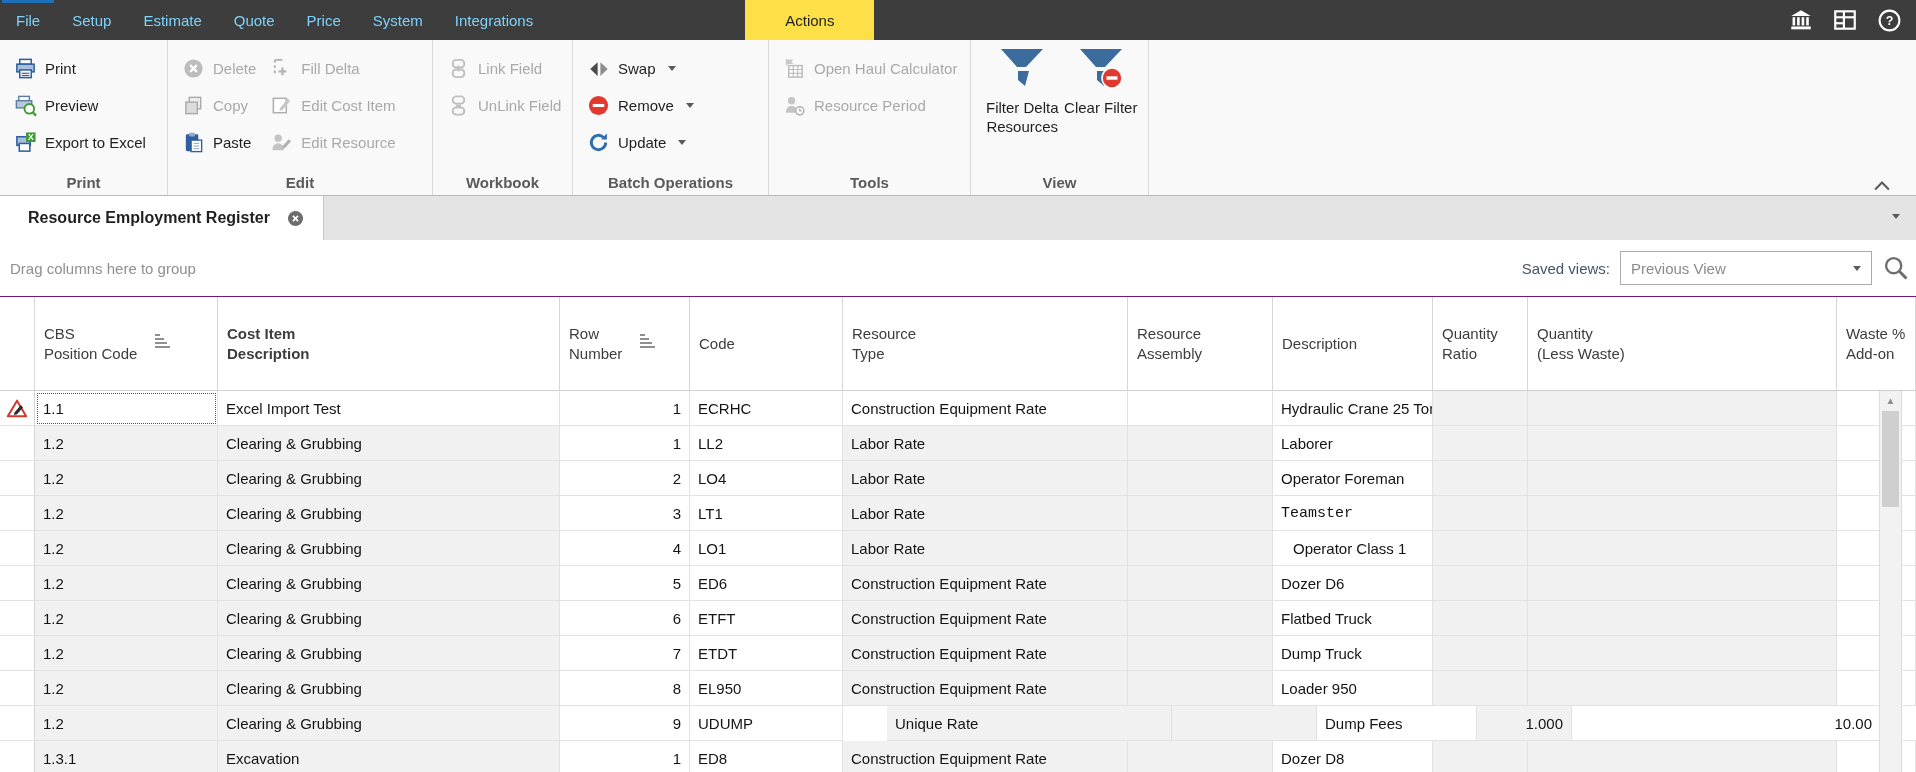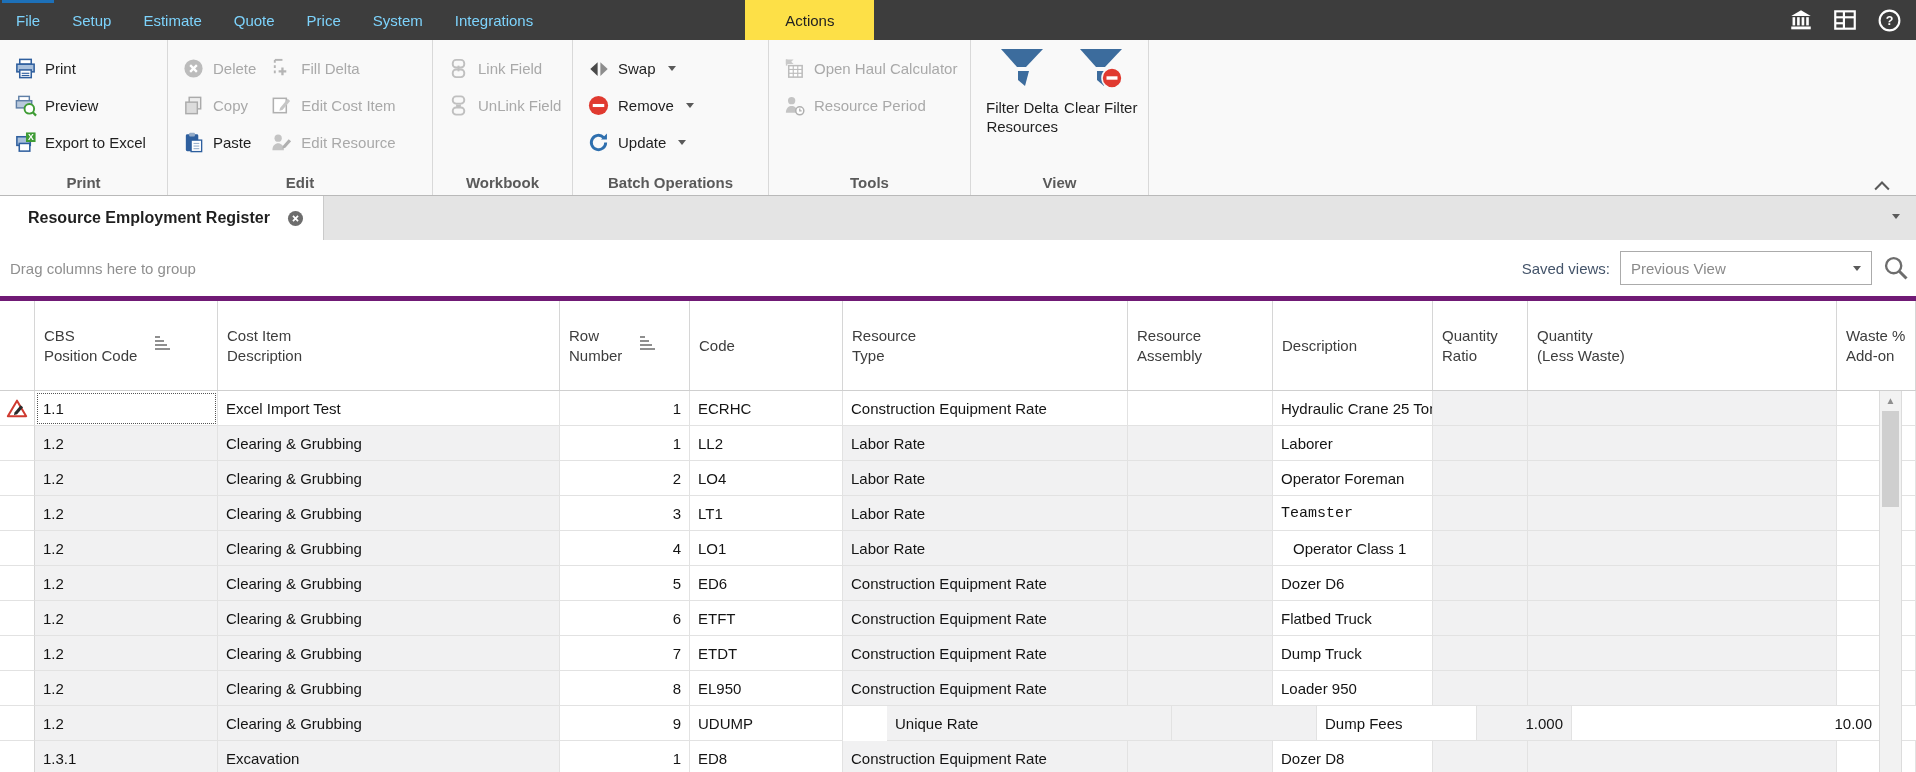--- a/index.html
+++ b/index.html
@@ -56,21 +56,21 @@
   .gb-right { margin-left:auto; display:flex; align-items:center; gap:10px; padding-right:6px; }
   .sv-label { font-size:15px; color:#44546a; }
   .sv-select { width:252px; height:34px; border:1px solid #ababab; background:#fff;
     display:flex; align-items:center; padding:0 10px; font-size:15px; color:#8a8a8a; }
   .sv-select .caret { margin-left:auto; }
   .search-btn { width:28px; height:28px; display:flex; align-items:center; justify-content:center; }
 
   
   .grid { position:relative; }
   .grid-header { display:flex; height:95px; background:#fff;
-    border-top:5px solid #701a75; border-bottom:1px solid #cfcfcf; }
+    border-top:1px solid #701a75; border-bottom:1px solid #cfcfcf; }
   .hcell { border-right:1px solid #d6d6d6; display:flex; align-items:center;
     padding-left:9px; font-size:15px; color:#3d3d3d; line-height:20px; background:#fff; overflow:hidden; }
   .hcell .hlabel { white-space:pre-line; }
   .hcell .sort-icon { margin-left:18px; }
   .ind-col { width:35px; flex:0 0 35px; }
   .grid-rows { position:relative; }
   .grow { display:flex; height:35px; }
   .cell { border-right:1px solid #e2e2e2; border-bottom:1px solid #e2e2e2; padding:0 8px;
     display:flex; align-items:center; font-size:15px; color:#141414; background:#f1f1f2;
     overflow:hidden; white-space:nowrap; }
@@ -401,21 +401,21 @@
     <div class="hcell" style="flex: 0 0 183px; width: 183px;">
           <span class="hlabel">CBS
 Position Code</span>
           <span class="sort-icon"><svg viewBox="0 0 16 16" width="16" height="16">
               <rect x="0" y="1" width="5" height="2" fill="#8f8f8f"></rect>
               <rect x="0" y="5" width="9" height="2" fill="#8f8f8f"></rect>
               <rect x="0" y="9" width="12" height="2" fill="#8f8f8f"></rect>
               <rect x="0" y="13" width="15" height="2" fill="#8f8f8f"></rect>
             </svg></span>
         </div>
-        <div class="hcell" style="flex: 0 0 342px; width: 342px;">
+        <div class="hcell" style="flex: 0 0 342px; width: 342px; font-weight: bold;">
           <span class="hlabel">Cost Item
 Description</span>
         </div>
         <div class="hcell" style="flex: 0 0 130px; width: 130px;">
           <span class="hlabel">Row
 Number</span>
           <span class="sort-icon"><svg viewBox="0 0 16 16" width="16" height="16">
               <rect x="0" y="1" width="5" height="2" fill="#8f8f8f"></rect>
               <rect x="0" y="5" width="9" height="2" fill="#8f8f8f"></rect>
               <rect x="0" y="9" width="12" height="2" fill="#8f8f8f"></rect>

